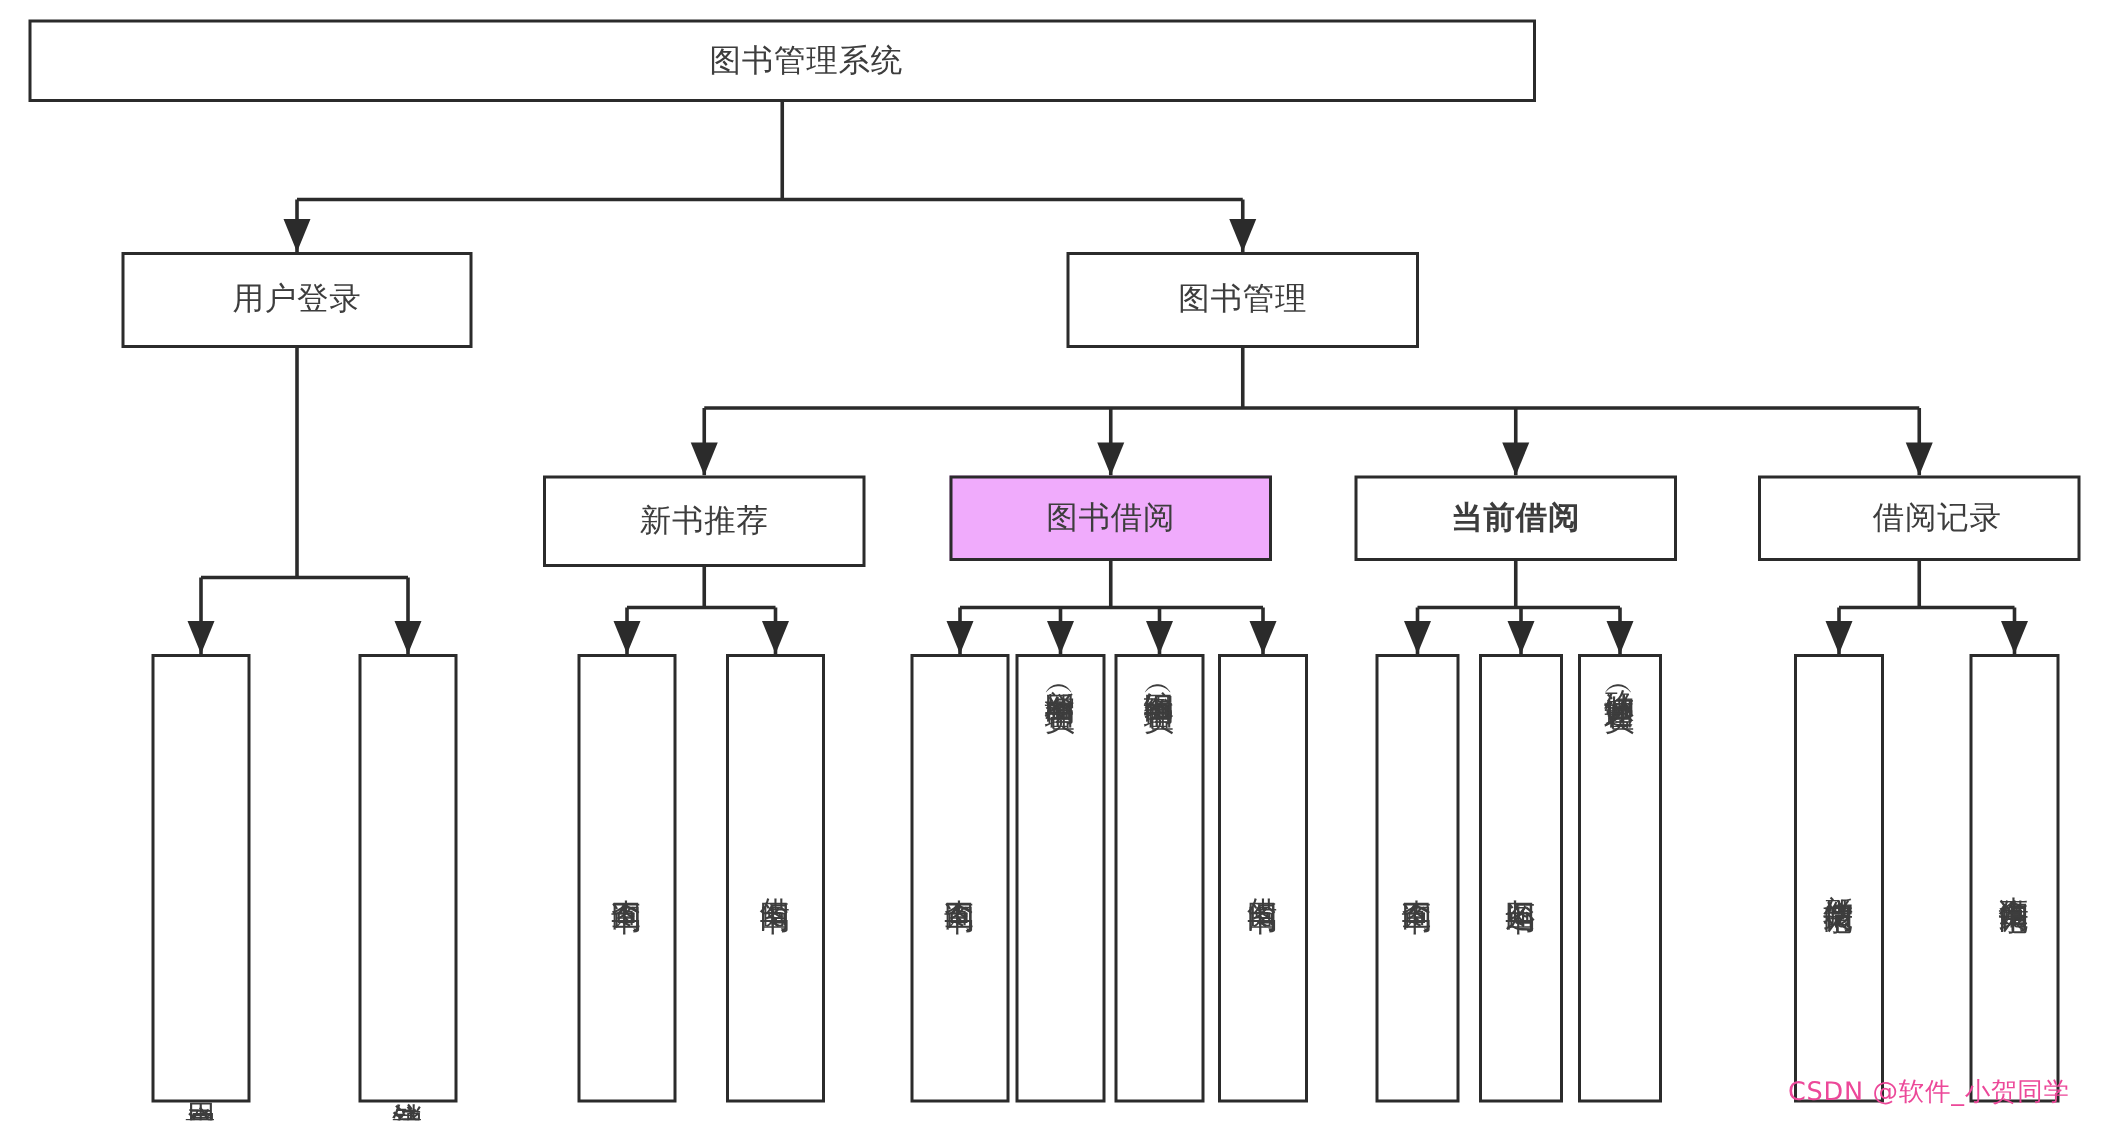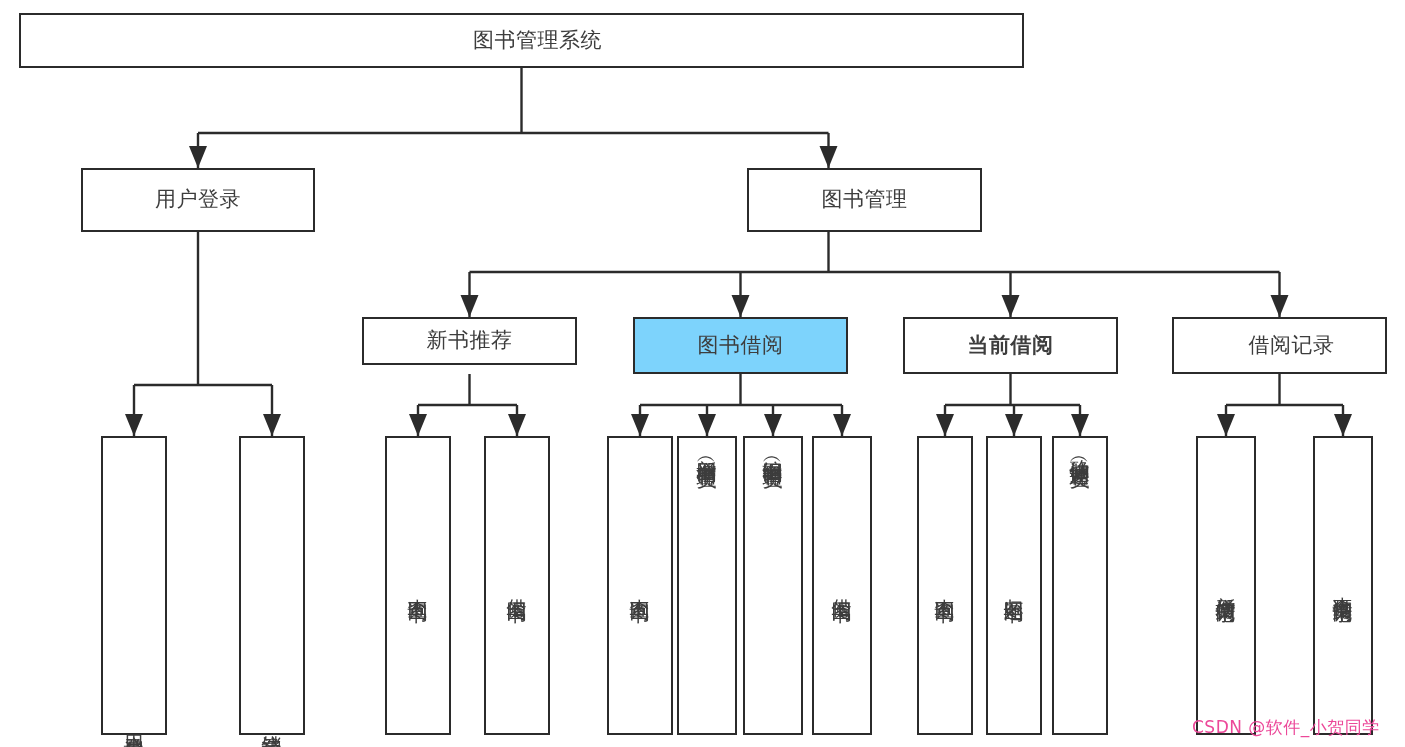--- a/index.html
+++ b/index.html
@@ -128,27 +128,27 @@
       <line x1="1343" y1="405" x2="1343" y2="436" stroke="#2b2b2b" stroke-width="2.4"></line>
       <path d="M 1334 414 L 1352 414 L 1343 436 Z" fill="#2b2b2b"></path>
     </svg>
   <div id="nodes">
       <div class="node horizontal" style="left: 19px; top: 13px; width: 1005px; height: 55px; border-color: rgb(43, 43, 43); background: rgb(255, 255, 255);">
         <span class="node-label" style="color: rgb(61, 61, 61); margin-left: 32px;">图书管理系统</span>
       </div>
       <div class="node horizontal" style="left: 81px; top: 168px; width: 234px; height: 64px; border-color: rgb(43, 43, 43); background: rgb(255, 255, 255);">
         <span class="node-label" style="color: rgb(61, 61, 61);">用户登录</span>
       </div>
-      <div class="node horizontal" style="left: 711px; top: 168px; width: 235px; height: 64px; border-color: rgb(43, 43, 43); background: rgb(255, 255, 255); margin-left: 36px;">
+      <div class="node horizontal" style="left: 711px; top: 168px; width: 235px; height: 64px; border-color: rgb(43, 43, 43); background: rgb(255, 255, 255);">
         <span class="node-label" style="color: rgb(61, 61, 61);">图书管理</span>
       </div>
-      <div class="node horizontal" style="left: 362px; top: 317px; width: 215px; height: 48px; border-color: rgb(43, 43, 43); background: rgb(255, 255, 255);">
+      <div class="node horizontal" style="left: 362px; top: 317px; width: 215px; height: 61px; border-color: rgb(43, 43, 43); background: rgb(255, 255, 255);">
         <span class="node-label" style="color: rgb(61, 61, 61);">新书推荐</span>
       </div>
-      <div class="node horizontal" style="left: 633px; top: 317px; width: 215px; height: 57px; border-color: rgb(43, 43, 43); background: #7dd3fc;">
+      <div class="node horizontal" style="left: 633px; top: 317px; width: 215px; height: 57px; border-color: rgb(43, 43, 43); background: #f0abfc;">
         <span class="node-label" style="color: rgb(61, 61, 61);">图书借阅</span>
       </div>
       <div class="node horizontal" style="left: 903px; top: 317px; width: 215px; height: 57px; border-color: rgb(43, 43, 43); background: rgb(255, 255, 255);">
         <span class="node-label" style="color: rgb(61, 61, 61); font-weight: bold;">当前借阅</span>
       </div>
       <div class="node horizontal" style="left: 1172px; top: 317px; width: 215px; height: 57px; border-color: rgb(43, 43, 43); background: rgb(255, 255, 255); padding-left: 24px;">
         <span class="node-label" style="color: rgb(61, 61, 61);">借阅记录</span>
       </div>
       <div class="node vertical bottom-aligned" style="left: 101px; top: 436px; width: 66px; height: 299px; border-color: rgb(43, 43, 43); background: rgb(255, 255, 255);">
         <span class="node-label" style="color: rgb(61, 61, 61);">用户登录</span>

